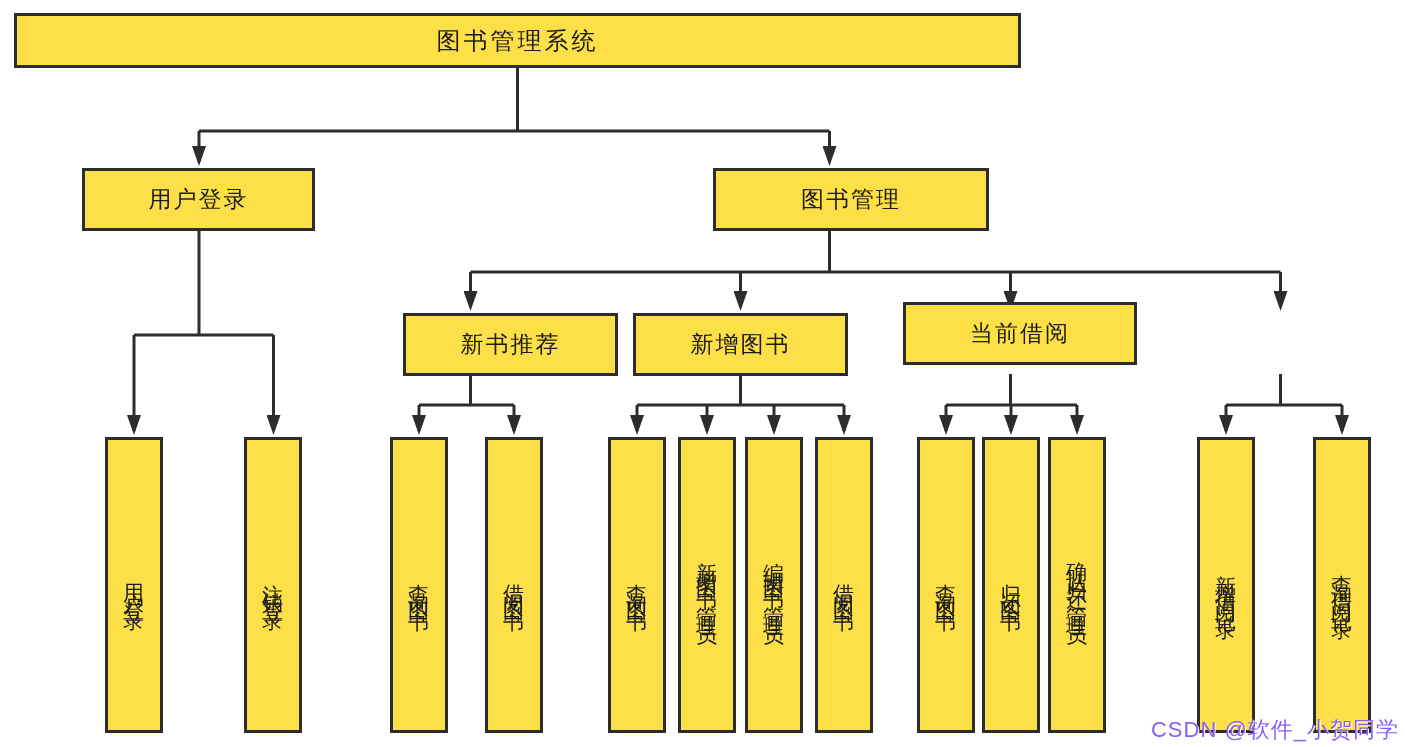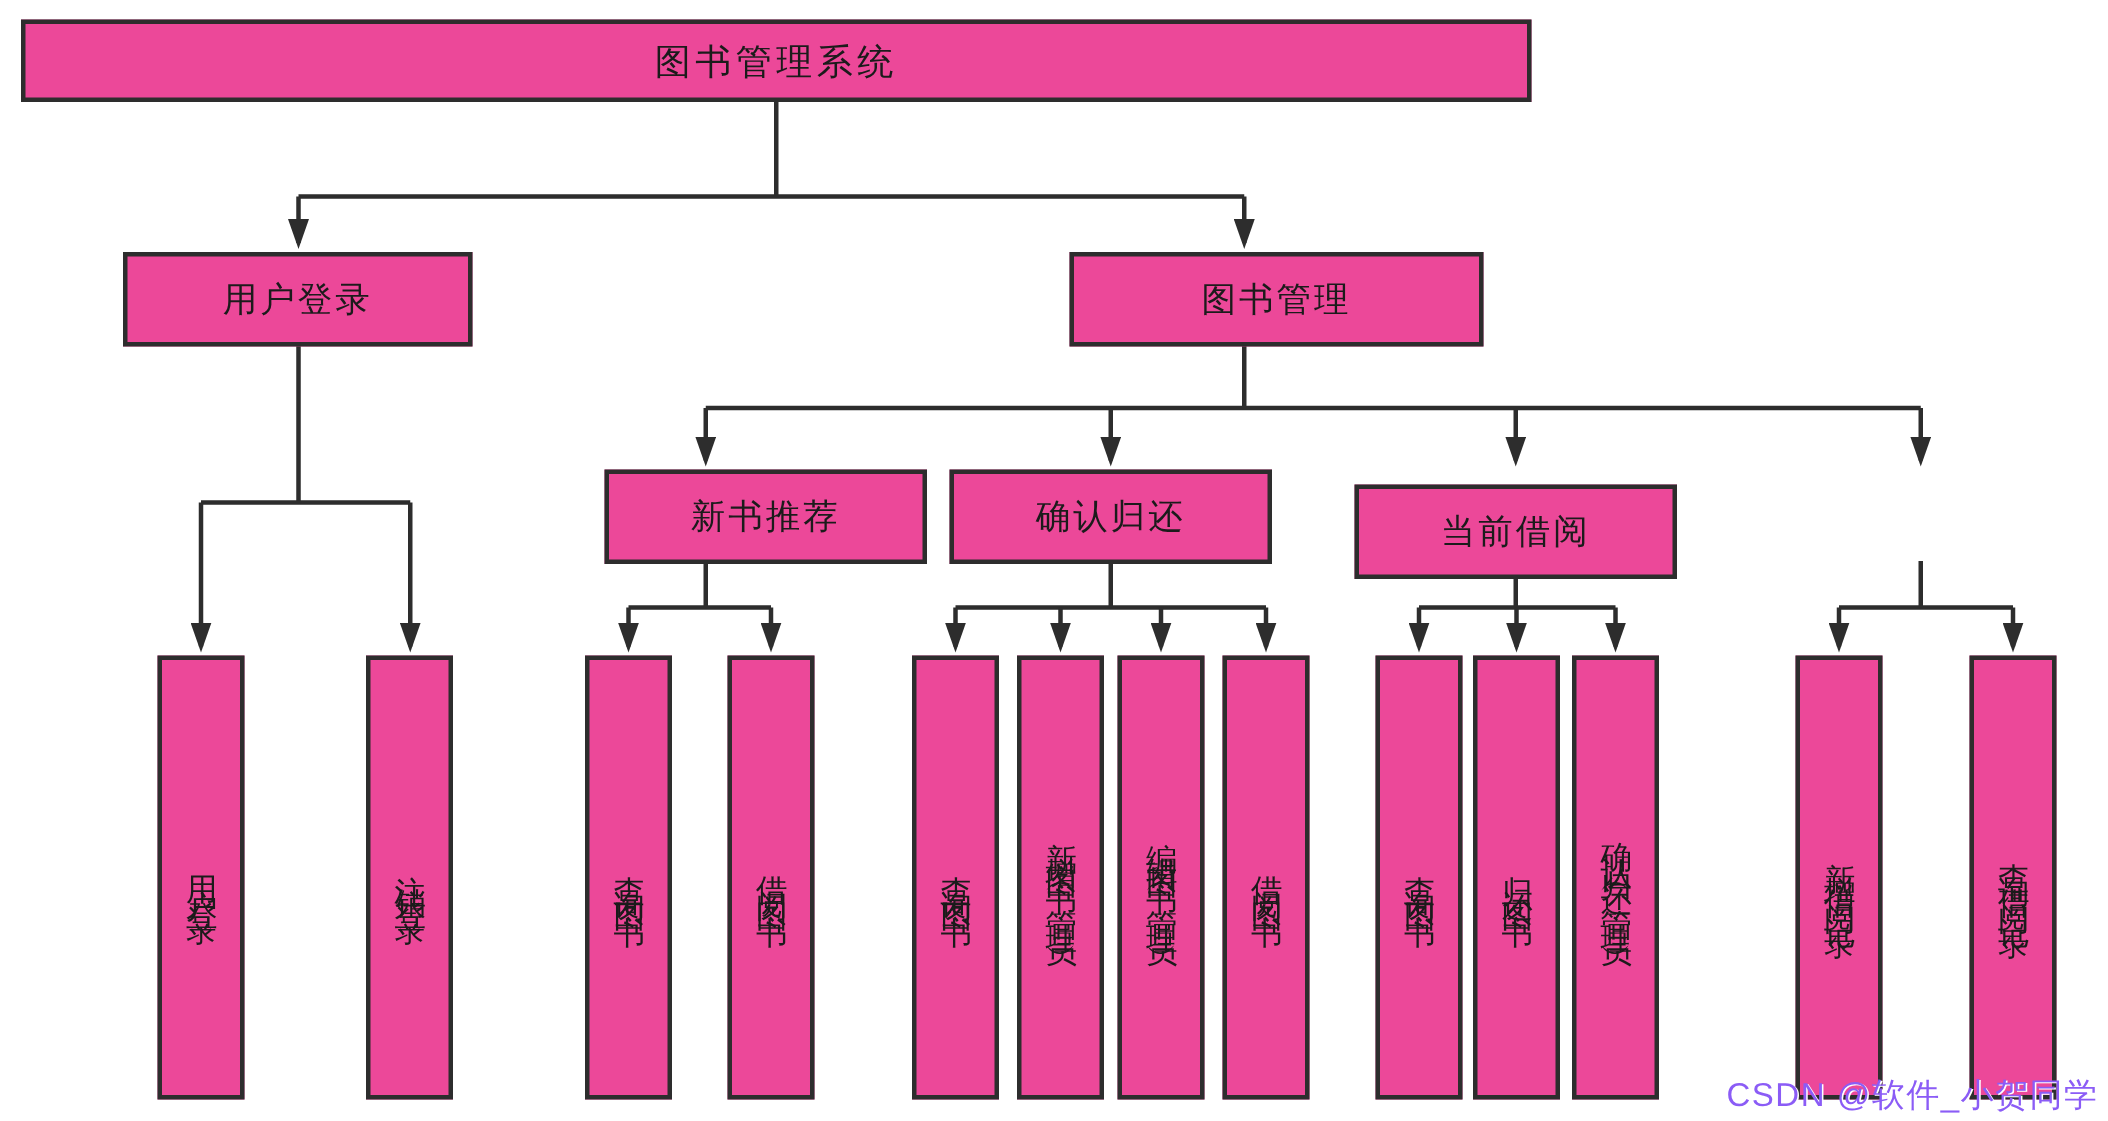--- a/index.html
+++ b/index.html
@@ -19,21 +19,21 @@
   .connectors {
     position: absolute;
     left: 0;
     top: 0;
     width: 1405px;
     height: 747px;
   }
   .node {
     position: absolute;
     box-sizing: border-box;
-    background: #ec4899;
+    background: #fde047;
     border: 3px solid #2d2d2d;
     display: flex;
     align-items: center;
     justify-content: center;
     text-align: center;
     z-index: 2;
   }
   .hbox {
     font-size: 23px;
     letter-spacing: 2px;
@@ -125,22 +125,22 @@
       <path class="line" d="M1342,405 L1342,431" marker-end="url(#arrow)"></path>
     </g>
   </svg>
 
   <div class="node hbox root-box" style="left:14px;top:13px;width:1007px;height:55px;">图书管理系统</div>
 
   <div class="node hbox" style="left:82px;top:168px;width:233px;height:63px;">用户登录</div>
   <div class="node hbox" style="left:713px;top:168px;width:276px;height:63px;">图书管理</div>
 
   <div class="node hbox" style="left:363px;top:313px;width:215px;height:63px;margin-left:40px;">新书推荐</div>
-  <div class="node hbox" style="left:633px;top:313px;width:215px;height:63px;">确认归还</div>
-  <div class="node hbox" style="left:903px;top:323px;width:215px;height:63px;">当前借阅</div>
+  <div class="node hbox" style="left:633px;top:313px;width:215px;height:63px;">新增图书</div>
+  <div class="node hbox" style="left:903px;top:302px;width:234px;height:63px;">当前借阅</div>
 
   <div class="node vbox" style="left:105px;top:437px;width:58px;height:296px;">用户登录</div>
   <div class="node vbox" style="left:244px;top:437px;width:58px;height:296px;">注销登录</div>
 
   <div class="node vbox" style="left:390px;top:437px;width:58px;height:296px;">查询图书</div>
   <div class="node vbox" style="left:485px;top:437px;width:58px;height:296px;">借阅图书</div>
 
   <div class="node vbox" style="left:608px;top:437px;width:58px;height:296px;">查询图书</div>
   <div class="node vbox" style="left:678px;top:437px;width:58px;height:296px;">新增图书（管理员）</div>
   <div class="node vbox" style="left:745px;top:437px;width:58px;height:296px;">编辑图书（管理员）</div>

